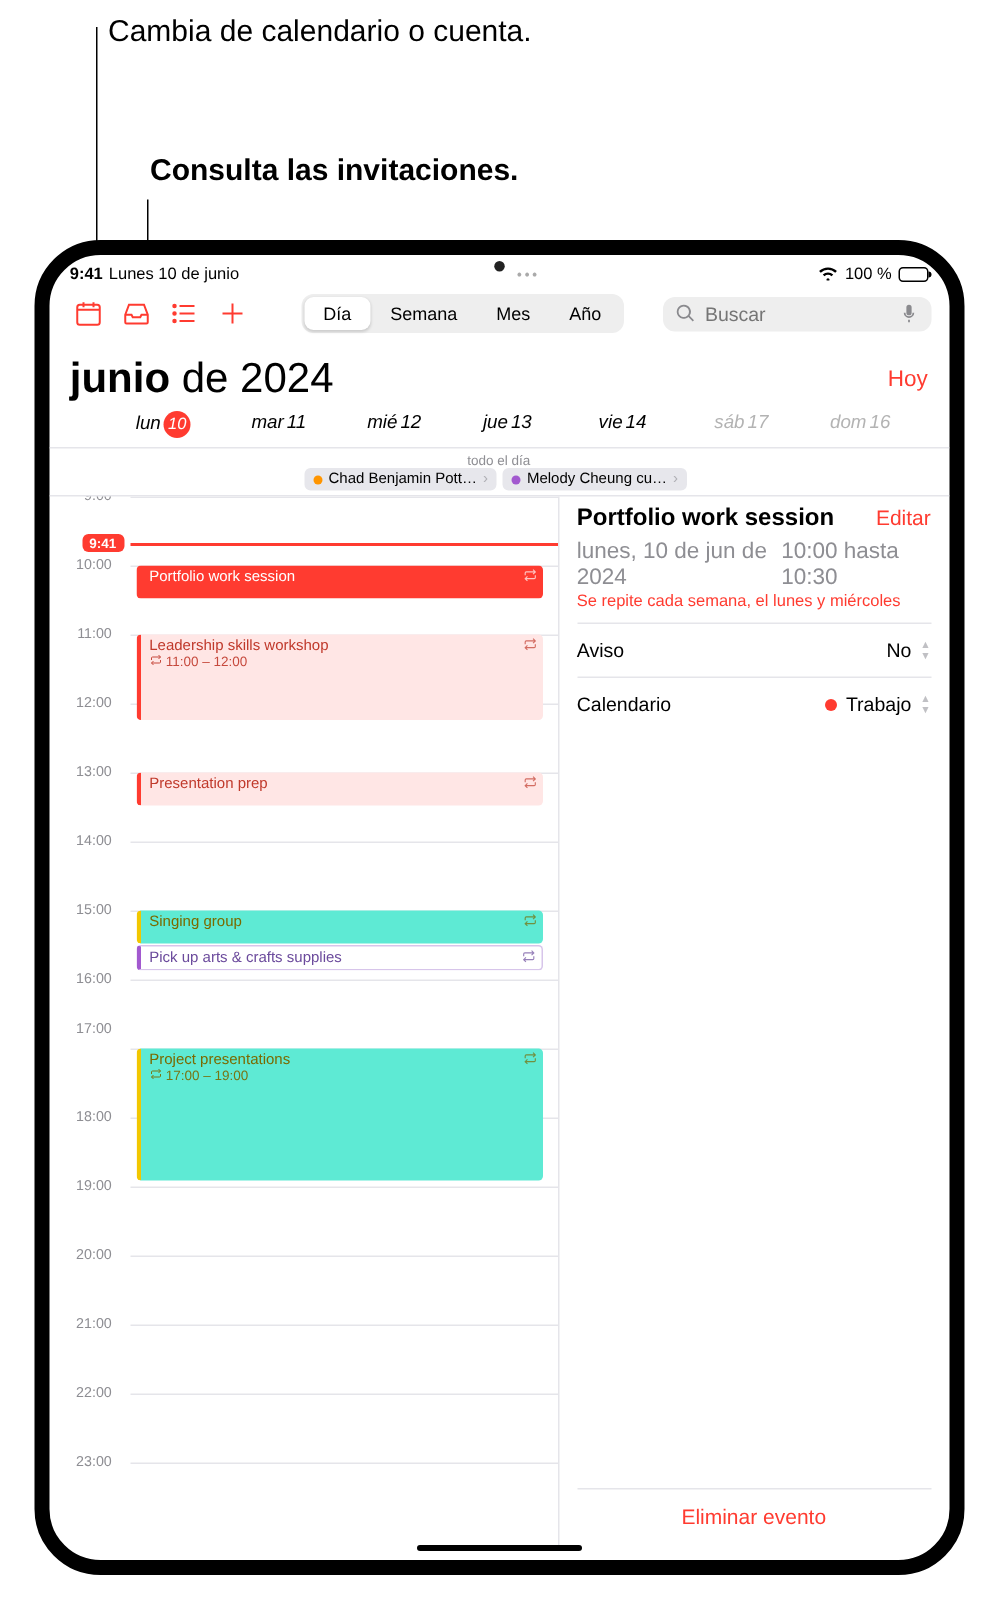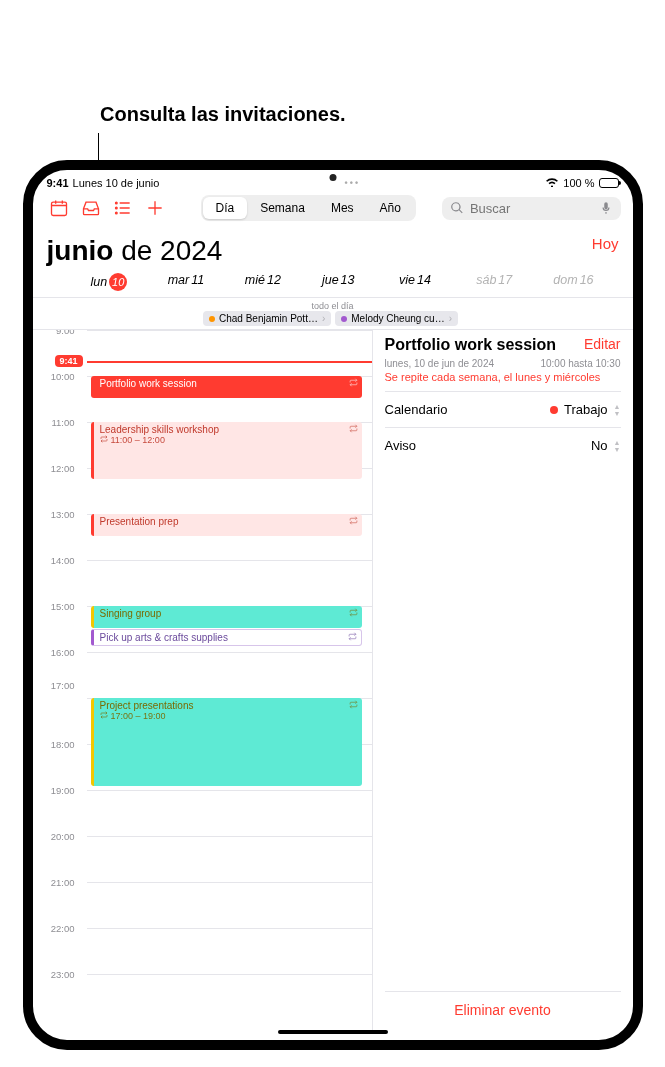--- a/index.html
+++ b/index.html
@@ -23,21 +23,21 @@
   .toolbar { display: flex; align-items: center; padding: 4px 12px 6px; gap: 4px; }
   .tb-icon { width: 28px; height: 24px; display: flex; align-items: center; justify-content: center; color: #ff3b30; }
   .tb-icon svg { width: 20px; height: 20px; stroke: #ff3b30; fill: none; stroke-width: 1.6; }
   .view-seg { display: flex; background: #eee; border-radius: 8px; padding: 2px; margin-left: 28px; }
   .view-seg .seg { font-size: 12px; padding: 4px 13px; border-radius: 6px; color: #000; cursor: pointer; }
   .view-seg .seg.sel { background: #fff; box-shadow: 0 1px 2px rgba(0,0,0,.15); font-weight: 500; }
   .search { flex: 1; margin-left: 22px; background: #eee; border-radius: 8px; display: flex; align-items: center; padding: 4px 8px; gap: 6px; min-width: 0; }
   .search input { border: none; background: transparent; font-size: 13px; outline: none; flex: 1; color: #c2410c; min-width: 0; }
   .search svg { width: 14px; height: 14px; fill: #8a8a8e; flex-shrink: 0; }
 
-  .month-row { display: flex; justify-content: space-between; align-items: flex-start; padding: 8px 14px 6px; }
+  .month-row { display: flex; justify-content: space-between; align-items: center; padding: 8px 14px 6px; }
   .month-title { font-size: 28px; font-weight: 700; }
   .month-title .yr { font-weight: 400; }
   .today-btn { color: #ff3b30; font-size: 15px; }
 
   .days-row { display: flex; border-bottom: 1px solid #e5e5ea; padding: 0 6px 6px 0; font-style: italic; }
   .days-row .pad { width: 54px; }
   .day-col { flex: 1; min-width: 0; text-align: left; font-size: 12.5px; color: #000; padding-left: 4px; white-space: nowrap; }
   .day-col.weekend { color: #b3b3b3; }
   .day-col .badge { display: inline-block; background: #ff3b30; color: #fff; border-radius: 50%; width: 18px; height: 18px; line-height: 18px; text-align: center; font-size: 11px; margin-left: 2px; }
   .day-col .num { margin-left: 2px; }
@@ -63,34 +63,38 @@
   .ev-redlight { background: #ffe6e5; color: #c0392b; border-left-color: #ff3b30; }
   .ev-yellow { background: #5eead4; color: #7a6a00; border-left-color: #f2c700; }
   .ev-purple-open { background: #fff; color: #6b4a9c; border: 1px solid #d7c5ea; border-left: 3px solid #a259cf; }
   .event .sub { font-size: 9px; opacity: .9; display: flex; align-items: center; gap: 3px; }
   .repeat-icon { width: 8px; height: 8px; display: inline-block; }
 
   .detail { flex: 1; padding: 6px 12px; display: flex; flex-direction: column; position: relative; }
   .detail-head { display: flex; justify-content: space-between; align-items: flex-start; }
   .detail-title { font-size: 16px; font-weight: 700; }
   .edit-btn { color: #ff3b30; font-size: 14px; }
-  .detail-meta { display: flex; justify-content: space-between; font-size: 10px; color: #8e8e93; margin-top: 4px; }
+  .detail-meta { display: flex; justify-content: space-between; font-size: 15px; color: #8e8e93; margin-top: 4px; }
   .detail-repeat { font-size: 11px; color: #ff3b30; margin-top: 2px; margin-bottom: 8px; }
   .detail-row { display: flex; justify-content: space-between; align-items: center; padding: 10px 0; border-top: 1px solid #e5e5ea; font-size: 13px; }
   .detail-row .val { display: flex; align-items: center; gap: 6px; color: #000; }
   .detail-row .ddot { width: 8px; height: 8px; border-radius: 50%; background: #ff3b30; }
   .detail-row .chev2 { color: #c0c0c4; font-size: 7px; line-height: 7px; }
   .delete-row { position: absolute; bottom: 12px; left: 0; right: 0; text-align: center; color: #ff3b30; font-size: 14px; border-top: 1px solid #e5e5ea; padding-top: 10px; margin: 0 12px; }
 
   .home-ind { position: absolute; bottom: 6px; left: 50%; transform: translateX(-50%); width: 110px; height: 4px; background: #000; border-radius: 3px; }
 </style>
 </head>
 <body>
 
 <div class="callouts">
+  <div class="callout" style="left:72px; top:10px;">
+    <span>Cambia de calendario o cuenta.</span>
+    <div class="line v" style="left:-8px; top:8px; height:182px;"></div>
+  </div>
   <div class="callout" style="left:100px; top:103px;font-weight:bold;">
     <span>Consulta las invitaciones.</span>
     <div class="line v" style="left:-2px; top:30px; height:78px;"></div>
   </div>
 </div>
 
 <div class="device">
 
   <div class="status-bar">
     <div class="status-left">
@@ -281,33 +285,33 @@
         <div class="detail-title">Portfolio work session</div>
         <div class="edit-btn">Editar</div>
       </div>
       <div class="detail-meta">
         <span>lunes, 10 de jun de 2024</span>
         <span>10:00 hasta 10:30</span>
       </div>
       <div class="detail-repeat">Se repite cada semana, el lunes y miércoles</div>
 
       <div class="detail-row">
+        <span>Aviso</span>
+        <span class="val">
+          <span>No</span>
+          <span class="chev2">▲<br>▼</span>
+        </span>
+      </div>
+      <div class="detail-row">
         <span>Calendario</span>
         <span class="val">
           <span class="ddot"></span>
           <span>Trabajo</span>
           <span class="chev2">▲<br>▼</span>
         </span>
       </div>
-      <div class="detail-row">
-        <span>Aviso</span>
-        <span class="val">
-          <span>No</span>
-          <span class="chev2">▲<br>▼</span>
-        </span>
-      </div>
 
       <div class="delete-row">Eliminar evento</div>
     </div>
   </div>
 
   <div class="home-ind"></div>
 </div>
 
 </body></html>

